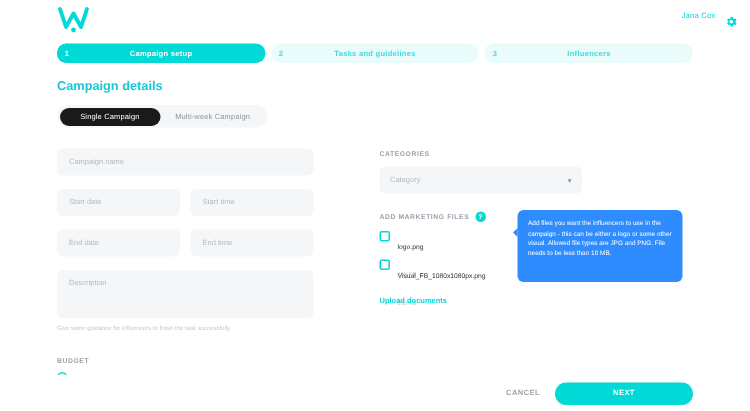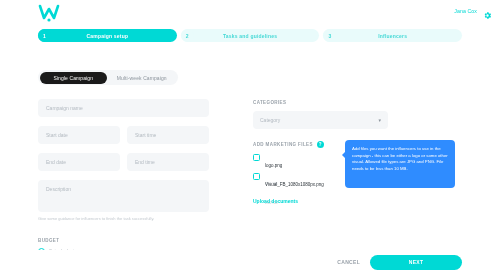--- a/index.html
+++ b/index.html
@@ -208,20 +208,21 @@
     <div class="step idle">
       <span class="step-num">2</span>
       <span class="step-label">Tasks and guidelines</span>
     </div>
     <div class="step idle">
       <span class="step-num">3</span>
       <span class="step-label">Influencers</span>
     </div>
   </div>
 
+  <div class="page-title">Campaign details</div>
 
   <div class="toggle-group">
     <div class="toggle-pill on">Single Campaign</div>
     <div class="toggle-pill off">Multi-week Campaign</div>
   </div>
 
   <div class="field f-campaign">Campaign name</div>
   <div class="field f-startdate">Start date</div>
   <div class="field f-starttime">Start time</div>
   <div class="field f-enddate">End date</div>

